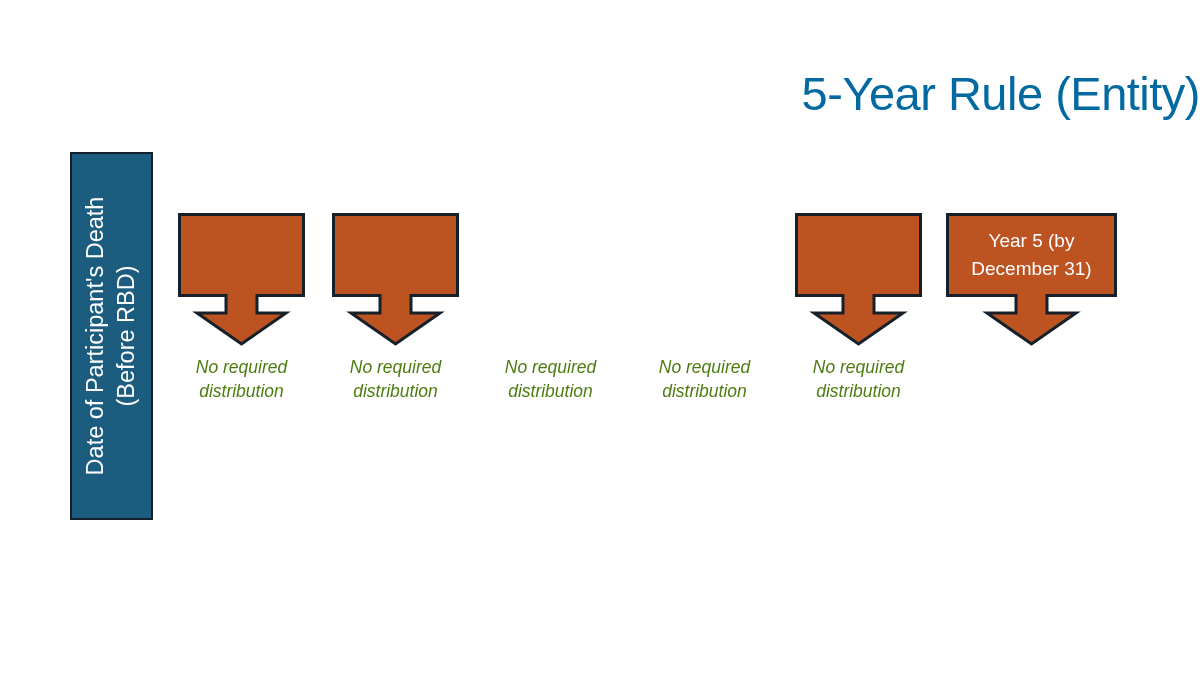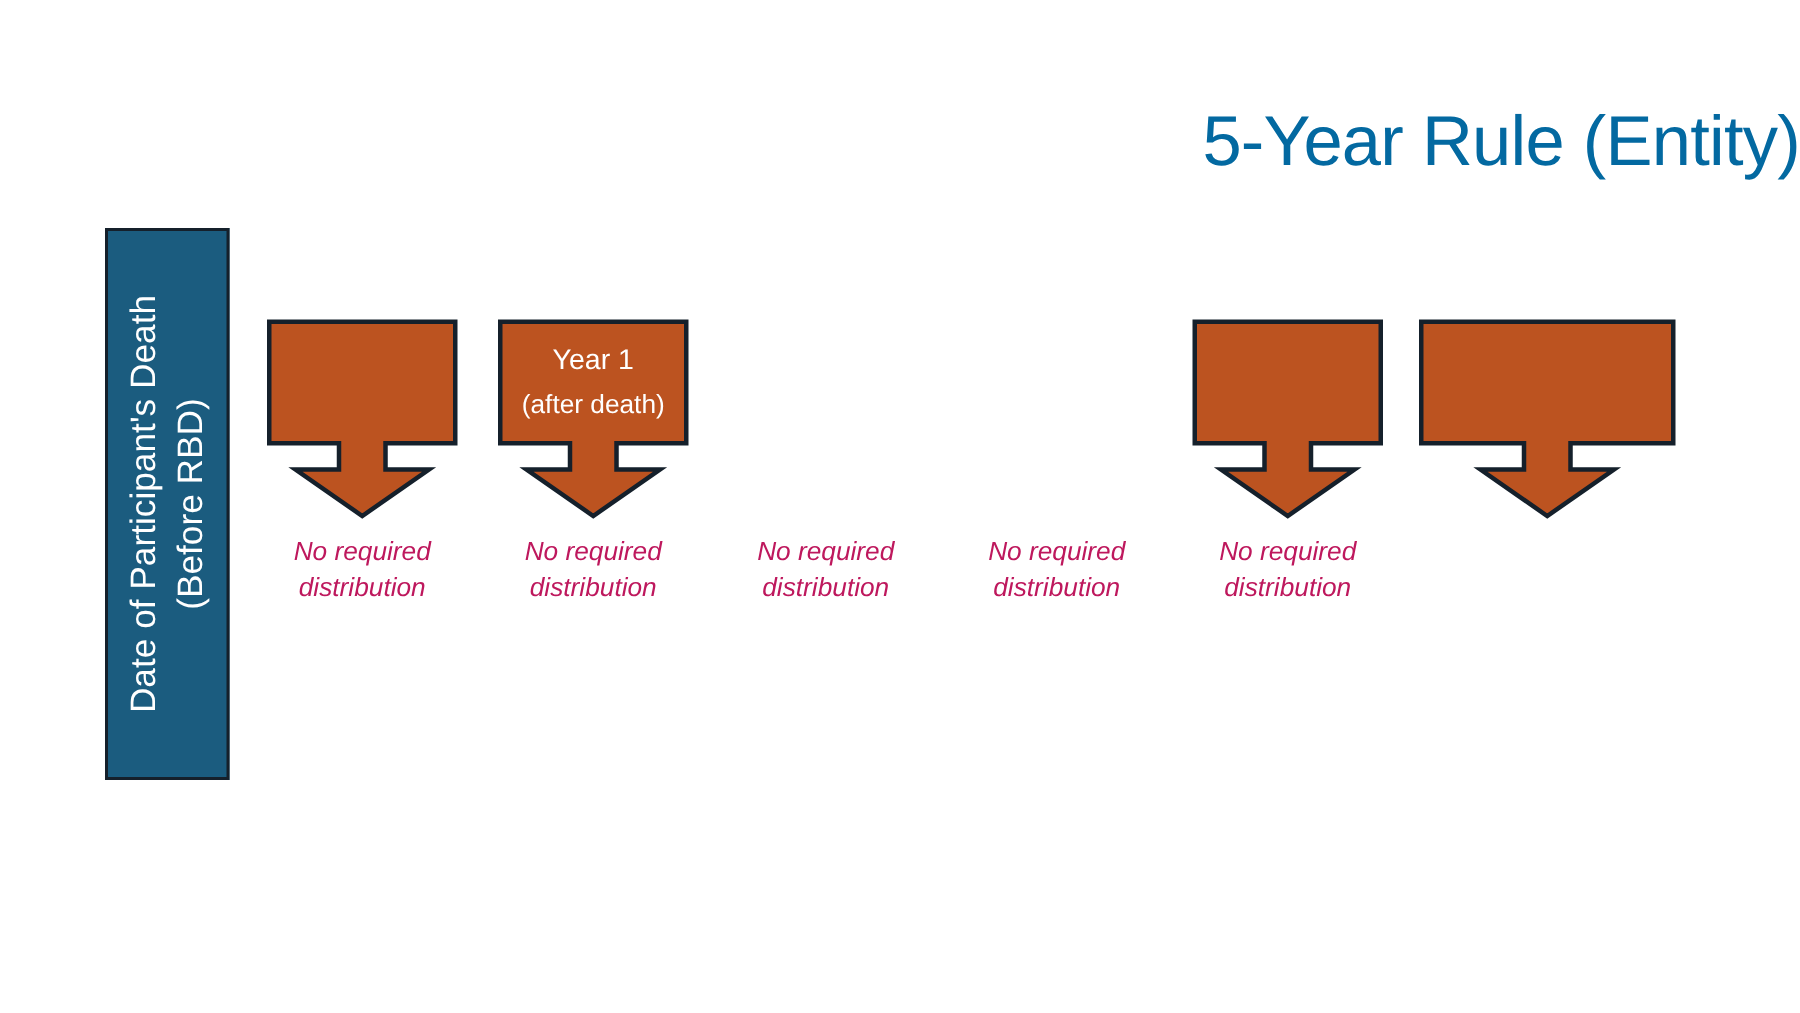--- a/index.html
+++ b/index.html
@@ -97,21 +97,21 @@
     font-size: 17.5px;
   }
 
   
   .caption {
     position: absolute;
     text-align: center;
     font-style: italic;
     font-size: 17.5px;
     line-height: 24px;
-    color: #be185d;
+    color: #4d7c0f;
   }
   .caption.strong {
     font-weight: bold;
   }
 </style>
 </head>
 <body>
 
 <div id="canvas">
 
@@ -128,37 +128,37 @@
     <svg class="arrow-svg" width="127" height="133" viewBox="0 0 127 133">
       <path d="M1.5,1.5 H125.5 V82.5 H79 V100 H108 L63.5,131 L19,100 H48 V82.5 H1.5 Z" fill="#bc5320" stroke="#15202b" stroke-width="3" stroke-linejoin="miter"></path>
     </svg>
   </div>
   <div class="caption" style="left:178px; top:355px; width:127px;">No required distribution</div>
 
   <div class="arrow-block" style="left:332px; top:213px; width:127px; height:133px;">
     <svg class="arrow-svg" width="127" height="133" viewBox="0 0 127 133">
       <path d="M1.5,1.5 H125.5 V82.5 H79 V100 H108 L63.5,131 L19,100 H48 V82.5 H1.5 Z" fill="#bc5320" stroke="#15202b" stroke-width="3" stroke-linejoin="miter"></path>
     </svg>
-    <div class="box-text">
-      <span>Year 1</span>
-      <span class="small">(after death)</span>
-    </div>
   </div>
   <div class="caption" style="left:332px; top:355px; width:127px;">No required distribution</div>
 
   <div class="caption" style="left:487px; top:355px; width:127px;">No required distribution</div>
 
   <div class="caption" style="left:641px; top:355px; width:127px;">No required distribution</div>
 
   <div class="arrow-block" style="left:795px; top:213px; width:127px; height:133px;">
     <svg class="arrow-svg" width="127" height="133" viewBox="0 0 127 133">
       <path d="M1.5,1.5 H125.5 V82.5 H79 V100 H108 L63.5,131 L19,100 H48 V82.5 H1.5 Z" fill="#bc5320" stroke="#15202b" stroke-width="3" stroke-linejoin="miter"></path>
     </svg>
   </div>
   <div class="caption" style="left:795px; top:355px; width:127px;">No required distribution</div>
 
   <div class="arrow-block" style="left:946px; top:213px; width:171px; height:133px;">
     <svg class="arrow-svg" width="171" height="133" viewBox="0 0 171 133">
       <path d="M1.5,1.5 H169.5 V82.5 H101 V100 H130 L85.5,131 L41,100 H70 V82.5 H1.5 Z" fill="#bc5320" stroke="#15202b" stroke-width="3" stroke-linejoin="miter"></path>
     </svg>
+    <div class="box-text">
+      <span>Year 5 (by</span>
+      <span>December 31)</span>
+    </div>
   </div>
 
 </div>
 
 </body></html>

